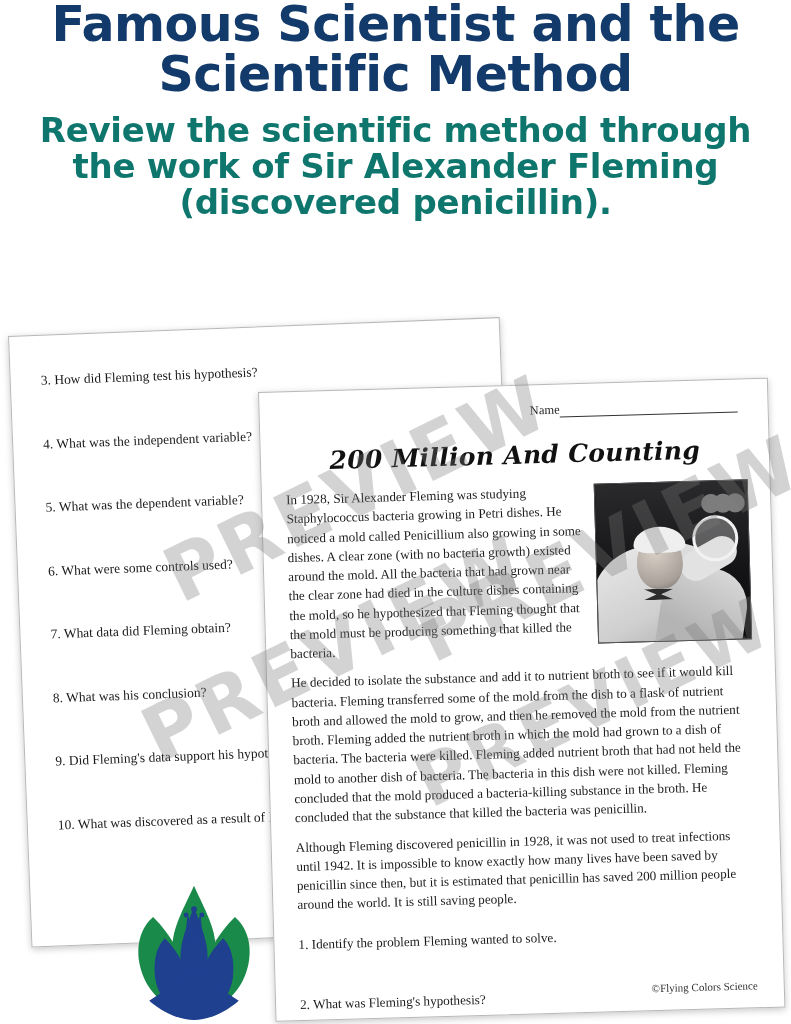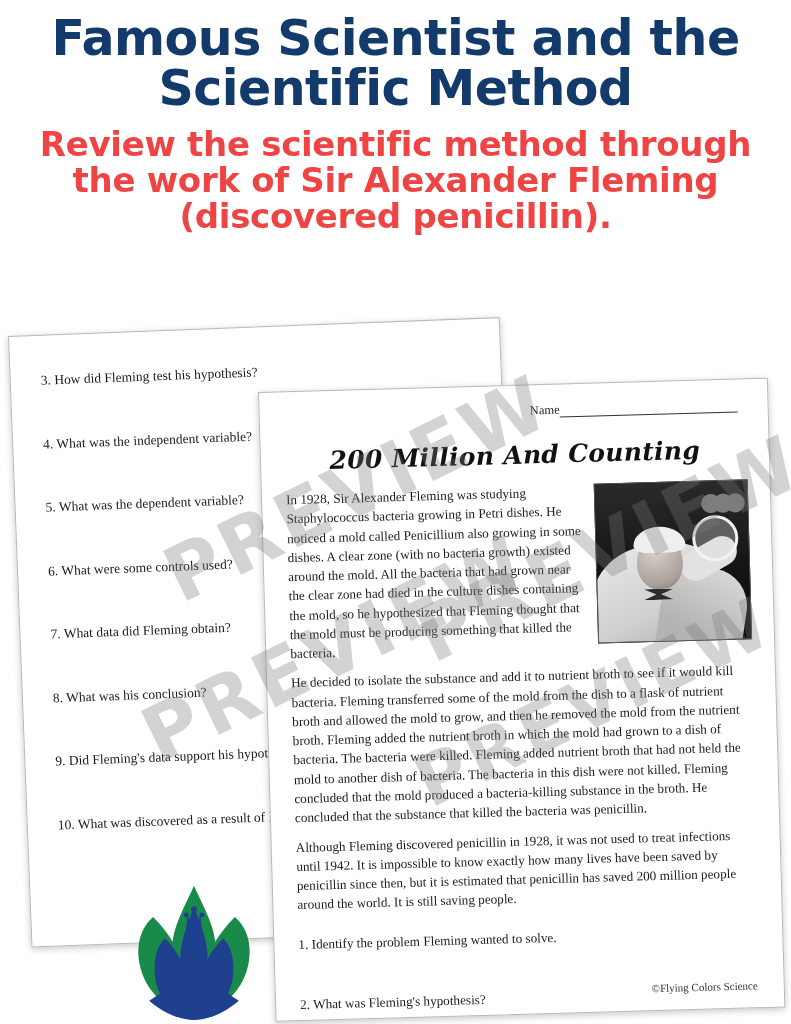--- a/index.html
+++ b/index.html
@@ -15,37 +15,36 @@
     position: relative;
   }
 
   
   .header {
     position: absolute;
     top: 0;
     left: 0;
     width: 791px;
     text-align: center;
-    padding-top: 14px;
   }
   .title {
     font-family: "DejaVu Sans", sans-serif;
     font-weight: bold;
     font-size: 49px;
     line-height: 1.02;
     color: #123a6b;
     letter-spacing: -0.5px;
     margin: 0 18px;
   }
   .subtitle {
     font-family: "DejaVu Sans", sans-serif;
     font-weight: bold;
     font-size: 34px;
     line-height: 1.06;
-    color: #ef4444;
+    color: #0f766e;
     margin: 12px 8px 0 8px;
     letter-spacing: -0.3px;
   }
 
   
   .sheet {
     position: absolute;
     background: #ffffff;
     border: 1px solid #b8b8b8;
     box-shadow: 0 2px 7px rgba(0,0,0,0.22);

